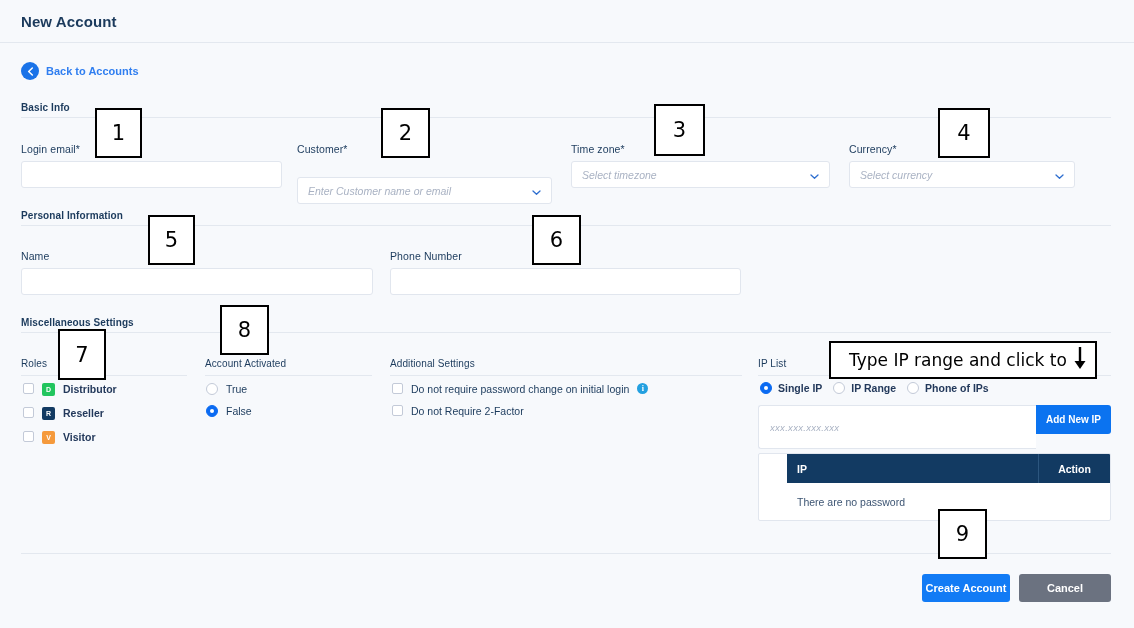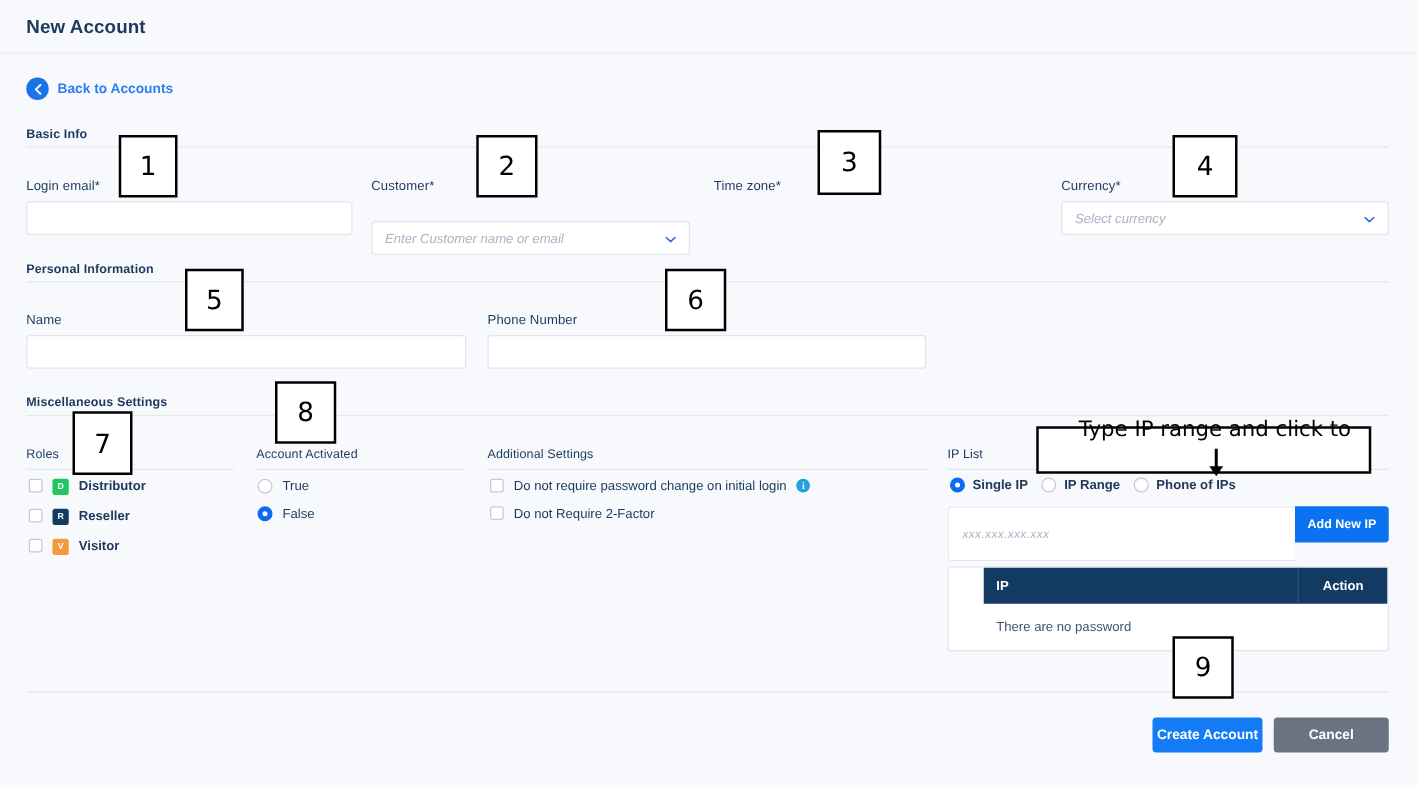--- a/index.html
+++ b/index.html
@@ -309,24 +309,23 @@
     display: flex;
     align-items: center;
     justify-content: center;
     font-family: "DejaVu Sans", sans-serif;
     color: #000;
     z-index: 50;
   }
   .anno-num { font-size: 21px; }
   .anno-text {
     font-size: 17px;
-    justify-content: center;
+    justify-content: flex-start;
     padding-left: 18px;
     gap: 4px;
-    flex-direction: column;
   }
   .anno-arrow {
     font-family: "DejaVu Sans", sans-serif;
     font-size: 21px;
     line-height: 1;
     margin-left: 2px;
   }
 </style>
 </head>
 <body>
@@ -356,23 +355,31 @@
   <div class="input has-ph" style="left:297px; top:161px; width:255px;margin-top:16px;">
     <span class="ph">Enter Customer name or email</span>
     <span class="caret">
       <svg width="9" height="6" viewBox="0 0 9 6">
           <path d="M1 1l3.5 3.3L8 1" fill="none" stroke="#2f6fd0" stroke-width="1.3" stroke-linecap="round" stroke-linejoin="round"></path>
         </svg>
     </span>
   </div>
 
   <div class="field-label" style="left:571px; top:143px;">Time zone*</div>
+  <div class="input has-ph" style="left:571px; top:161px; width:259px;">
+    <span class="ph">Select timezone</span>
+    <span class="caret">
+      <svg width="9" height="6" viewBox="0 0 9 6">
+          <path d="M1 1l3.5 3.3L8 1" fill="none" stroke="#2f6fd0" stroke-width="1.3" stroke-linecap="round" stroke-linejoin="round"></path>
+        </svg>
+    </span>
+  </div>
 
   <div class="field-label" style="left:849px; top:143px;">Currency*</div>
-  <div class="input has-ph" style="left:849px; top:161px; width:262px;">
+  <div class="input has-ph" style="left:849px; top:161px; width:226px;">
     <span class="ph">Select currency</span>
     <span class="caret">
       <svg width="9" height="6" viewBox="0 0 9 6">
           <path d="M1 1l3.5 3.3L8 1" fill="none" stroke="#2f6fd0" stroke-width="1.3" stroke-linecap="round" stroke-linejoin="round"></path>
         </svg>
     </span>
   </div>
 
   <div class="section-title" style="left:21px; top:210px;">Personal Information</div>
   <div class="hrule" style="left:21px; top:225px; width:1090px;"></div>

